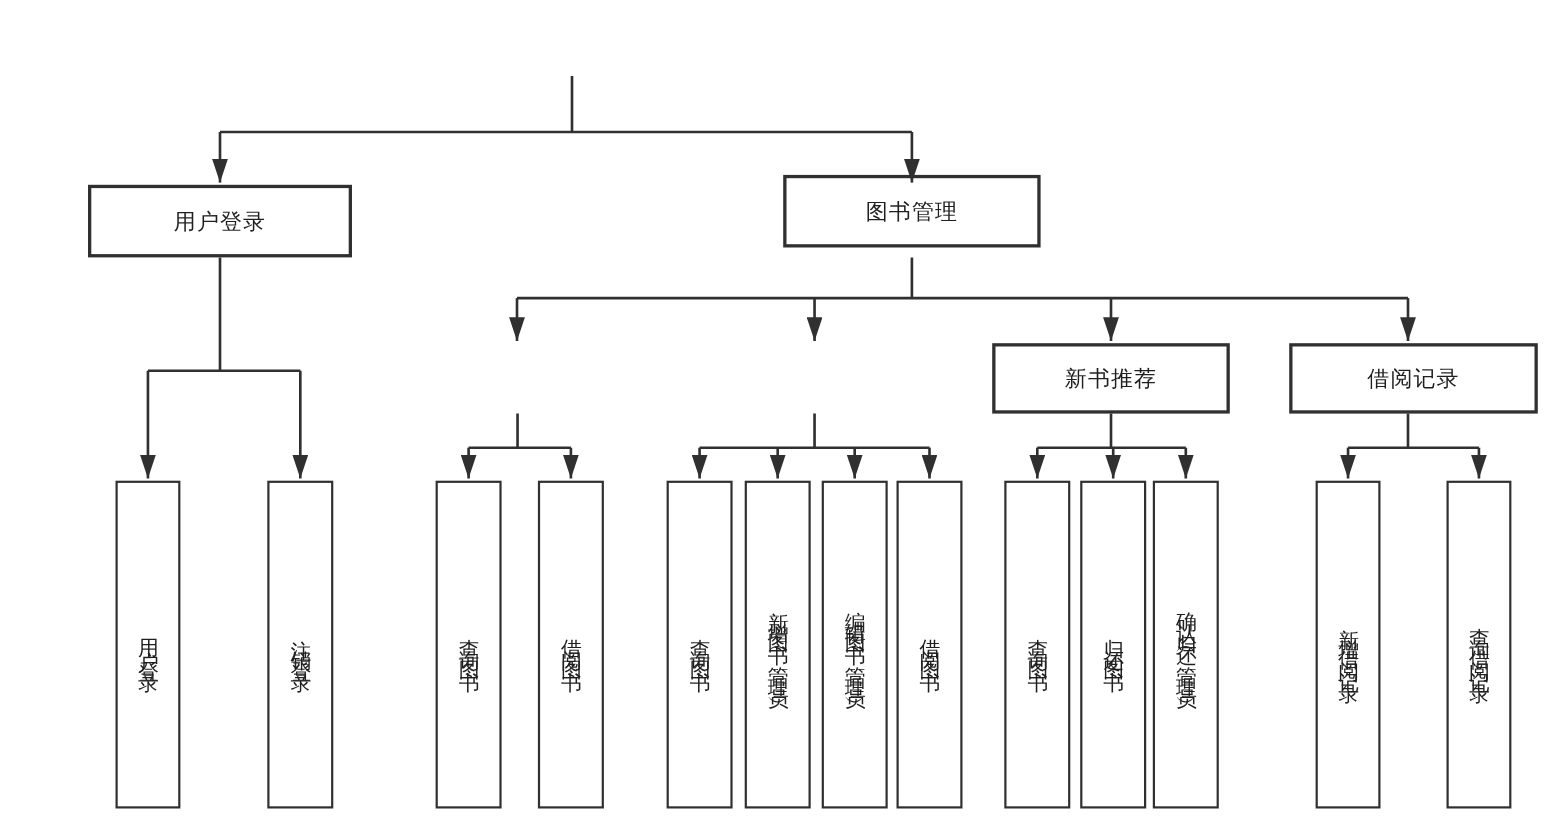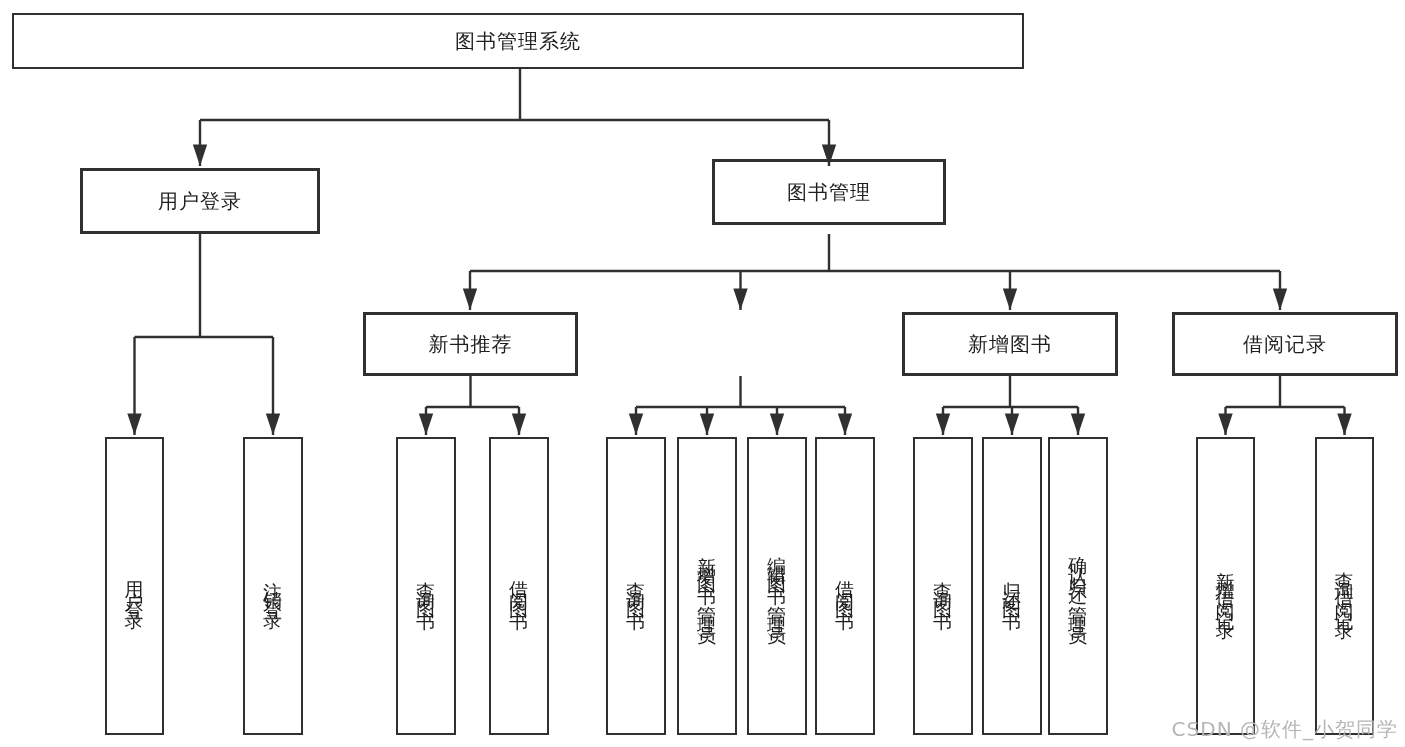--- a/index.html
+++ b/index.html
@@ -54,36 +54,30 @@
     position: absolute; right: 7px; bottom: 4px;
     font-size: 20px; color: var(--watermark);
     letter-spacing: 1px; z-index: 5; white-space: nowrap;
   }
 </style>
 </head>
 <body>
 
 <div class="stage">
 
-  <div class="box root" style="left:12px;top:13px;width:1012px;height:56px">
-    <span class="htext">图书管理系统</span>
-  </div>
 
   <div class="box" style="left:80px;top:168px;width:240px;height:66px">
     <span class="htext">用户登录</span>
   </div>
   <div class="box" style="left:712px;top:159px;width:234px;height:66px">
     <span class="htext">图书管理</span>
   </div>
 
-  <div class="box" style="left:363px;top:312px;width:215px;height:64px">
+  <div class="box" style="left:902px;top:312px;width:216px;height:64px">
     <span class="htext">新书推荐</span>
-  </div>
-  <div class="box" style="left:902px;top:312px;width:216px;height:64px">
-    <span class="htext">新增图书</span>
   </div>
   <div class="box" style="left:1172px;top:312px;width:226px;height:64px">
     <span class="htext">借阅记录</span>
   </div>
 
   <div class="box leaf" style="left:105px;top:437px;width:59px;height:298px">
     <span class="vtext">用户登录</span>
   </div>
   <div class="box leaf" style="left:243px;top:437px;width:60px;height:298px">
     <span class="vtext">注销登录</span>
@@ -162,15 +156,14 @@
     <path class="arrowline" marker-end="url(#arw)" d="M845,407 V435"></path>
 
     <path class="arrowline" marker-end="url(#arw)" d="M943,407 V435"></path>
     <path class="arrowline" marker-end="url(#arw)" d="M1012,407 V435"></path>
     <path class="arrowline" marker-end="url(#arw)" d="M1078,407 V435"></path>
 
     <path class="arrowline" marker-end="url(#arw)" d="M1225.5,407 V435"></path>
     <path class="arrowline" marker-end="url(#arw)" d="M1344.5,407 V435"></path>
   </svg>
 
-  <div class="watermark">CSDN @软件_小贺同学</div>
 
 </div>
 
 </body></html>

